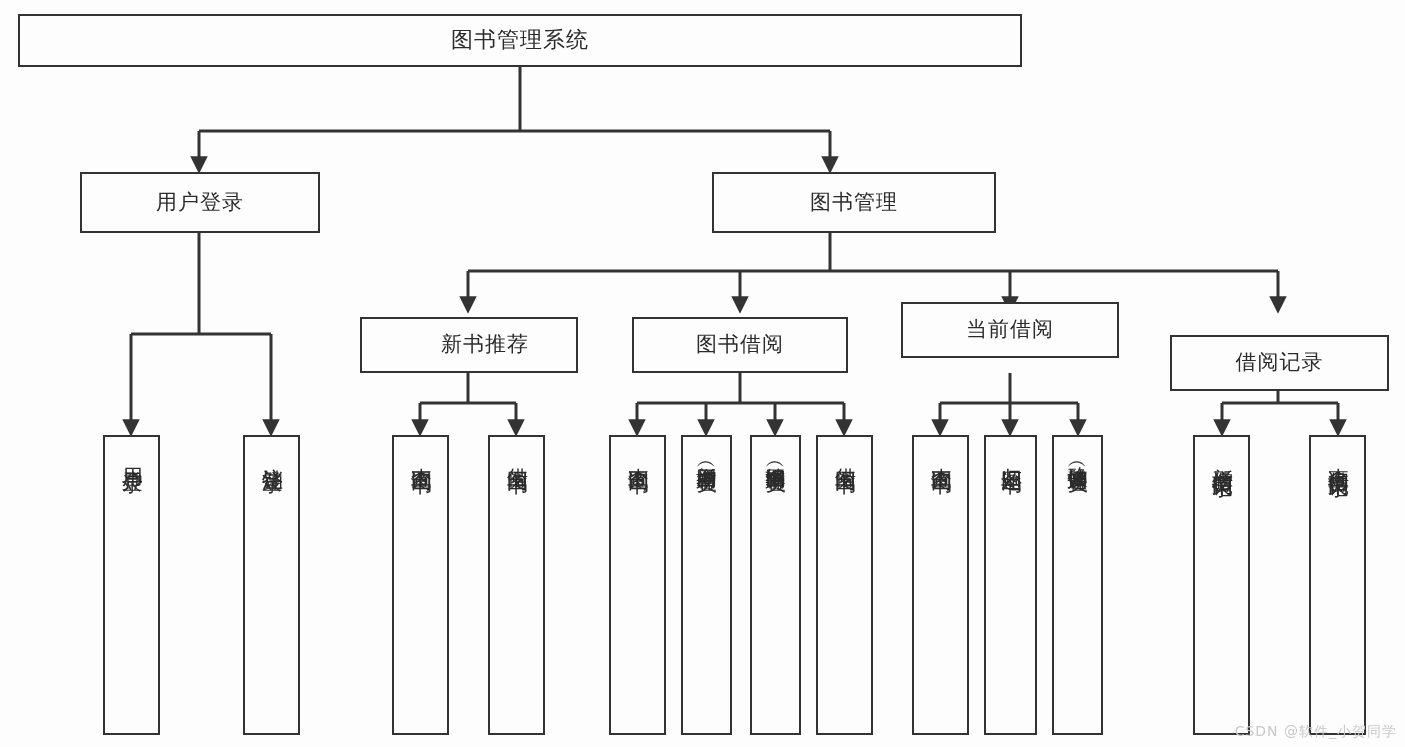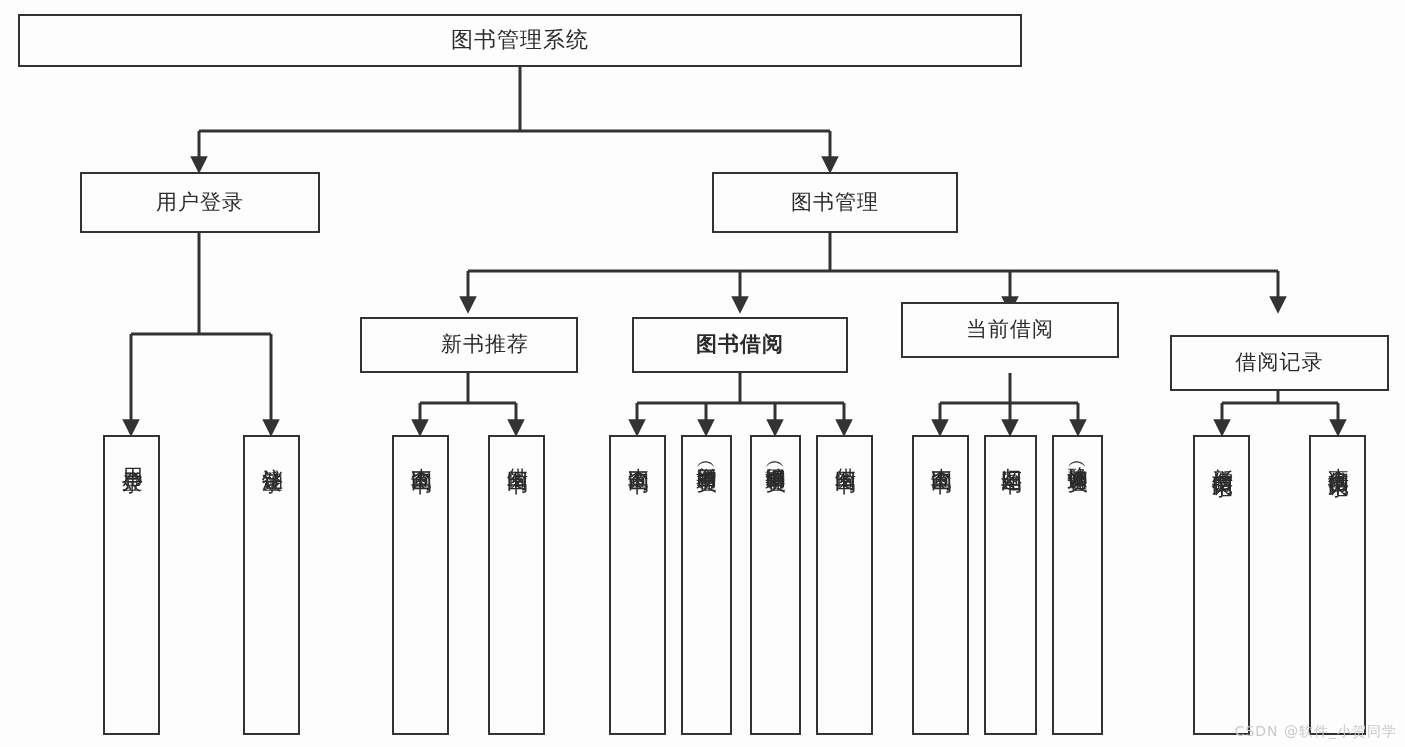--- a/index.html
+++ b/index.html
@@ -113,28 +113,28 @@
     </g>
   </svg>
 
   <div class="node horiz root" style="left:18px;top:14px;width:1004px;height:53px;">
     <span>图书管理系统</span>
   </div>
 
   <div class="node horiz" style="left:80px;top:172px;width:240px;height:61px;">
     <span>用户登录</span>
   </div>
-  <div class="node horiz" style="left:712px;top:172px;width:246px;height:61px;">
+  <div class="node horiz" style="left:712px;top:172px;width:284px;height:61px;">
     <span>图书管理</span>
   </div>
 
   <div class="node horiz" style="left:360px;top:317px;width:218px;height:56px;padding-left:32px;">
     <span>新书推荐</span>
   </div>
-  <div class="node horiz" style="left:632px;top:317px;width:216px;height:56px;font-weight:bold;">
+  <div class="node horiz" style="left:632px;top:317px;width:216px;height:56px;">
     <span>图书借阅</span>
   </div>
   <div class="node horiz" style="left:901px;top:302px;width:218px;height:56px;">
     <span>当前借阅</span>
   </div>
   <div class="node horiz" style="left:1170px;top:335px;width:219px;height:56px;">
     <span>借阅记录</span>
   </div>
 
   <div class="node vert" style="left:103px;top:435px;width:57px;height:300px;">

